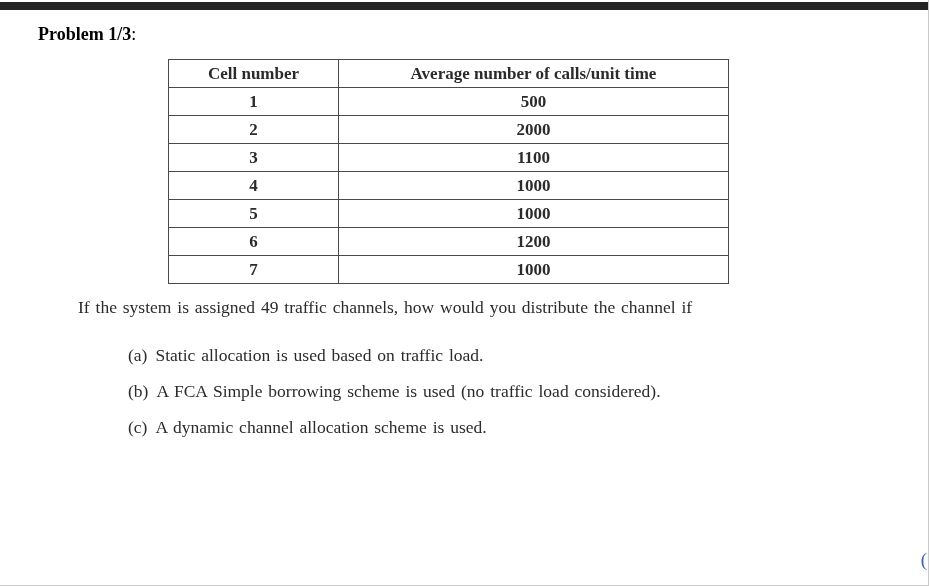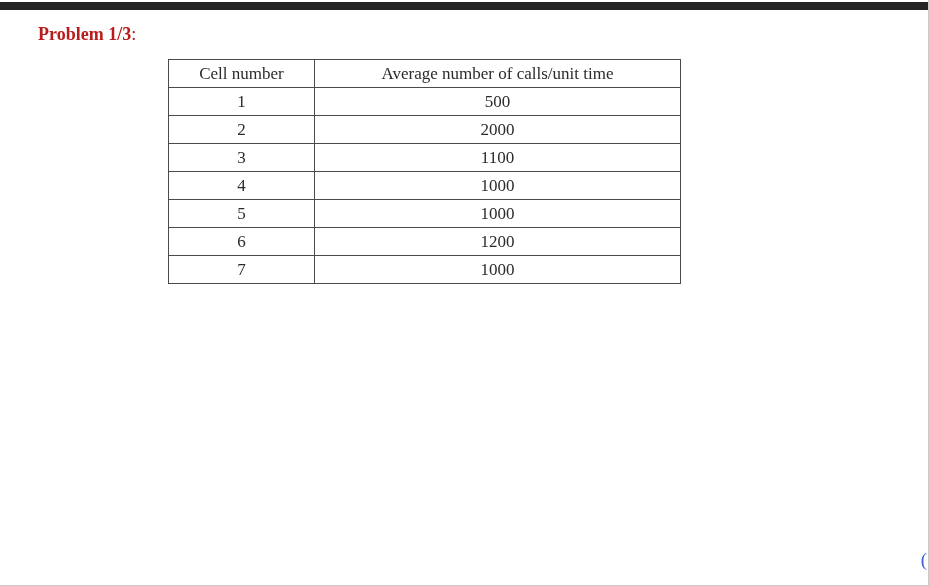--- a/index.html
+++ b/index.html
@@ -29,21 +29,21 @@
   .content {
     position: absolute;
     top: 24px;
     left: 38px;
     width: 860px;
   }
   .page-title {
     font-size: 18px;
     font-weight: bold;
     margin: 0 0 14px 0;
-    color: #b91c1c;
+    color: #000000;
   }
   .page-title .colon {
     font-weight: normal;
   }
   .indent {
     margin-left: 40px;
   }
   .para {
     font-size: 17.5px;
     line-height: 26px;
@@ -52,24 +52,24 @@
     word-spacing: 1.5px;
   }
   table.calls-table {
     border-collapse: collapse;
     margin: 8px 0 10px 90px;
     table-layout: fixed;
   }
   table.calls-table td, table.calls-table th {
     border: 1px solid #4a4a4a;
     font-size: 17px;
-    font-weight: normal;
+    font-weight: bold;
     text-align: center;
     height: 25px;
-    padding: 1px 10px;
+    padding: 1px 22px;
   }
   table.calls-table th.col-cell   { width: 125px; }
   table.calls-table th.col-avg    { width: 345px; margin-top: 8px; }
   .question {
     margin-top: 10px;
   }
   .list {
     margin-top: 22px;
     margin-left: 50px;
   }
@@ -137,20 +137,30 @@
           <td>6</td>
           <td>1200</td>
         </tr>
         <tr>
           <td>7</td>
           <td>1000</td>
         </tr>
       </tbody>
     </table>
 
+    <p class="para question">If the system is assigned 49 traffic channels, how would you distribute the channel if</p>
 
     <div class="list">
+      <div class="list-item">
+        <span class="item-label">(a)</span><span>Static allocation is used based on traffic load.</span>
+      </div>
+      <div class="list-item">
+        <span class="item-label">(b)</span><span>A FCA Simple borrowing scheme is used (no traffic load considered).</span>
+      </div>
+      <div class="list-item">
+        <span class="item-label">(c)</span><span>A dynamic channel allocation scheme is used.</span>
+      </div>
     </div>
 
   </div>
 </div>
 
 <div class="corner-glyph">(</div>
 
 </body></html>

